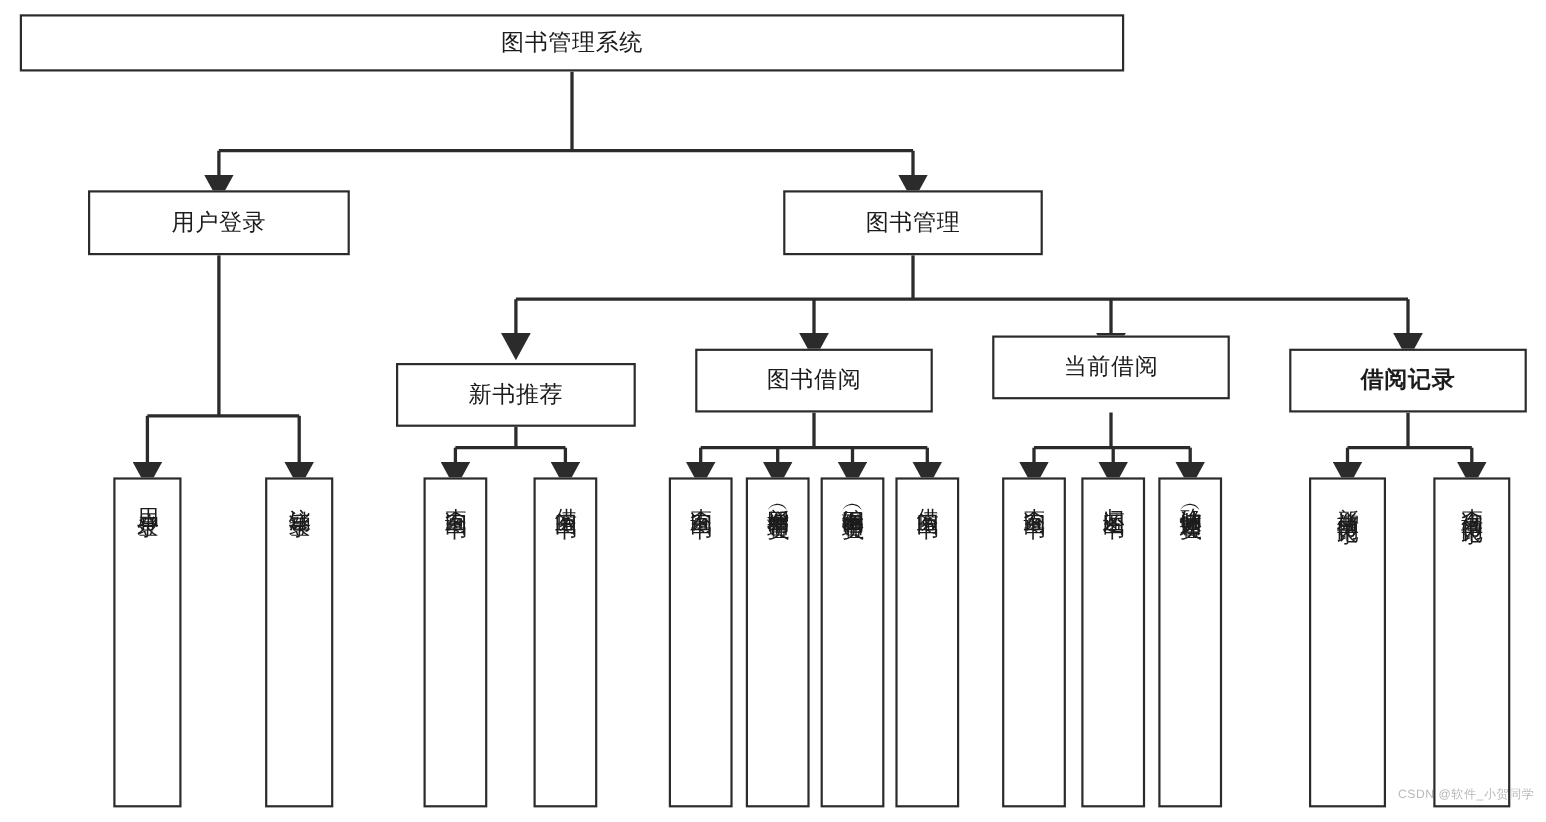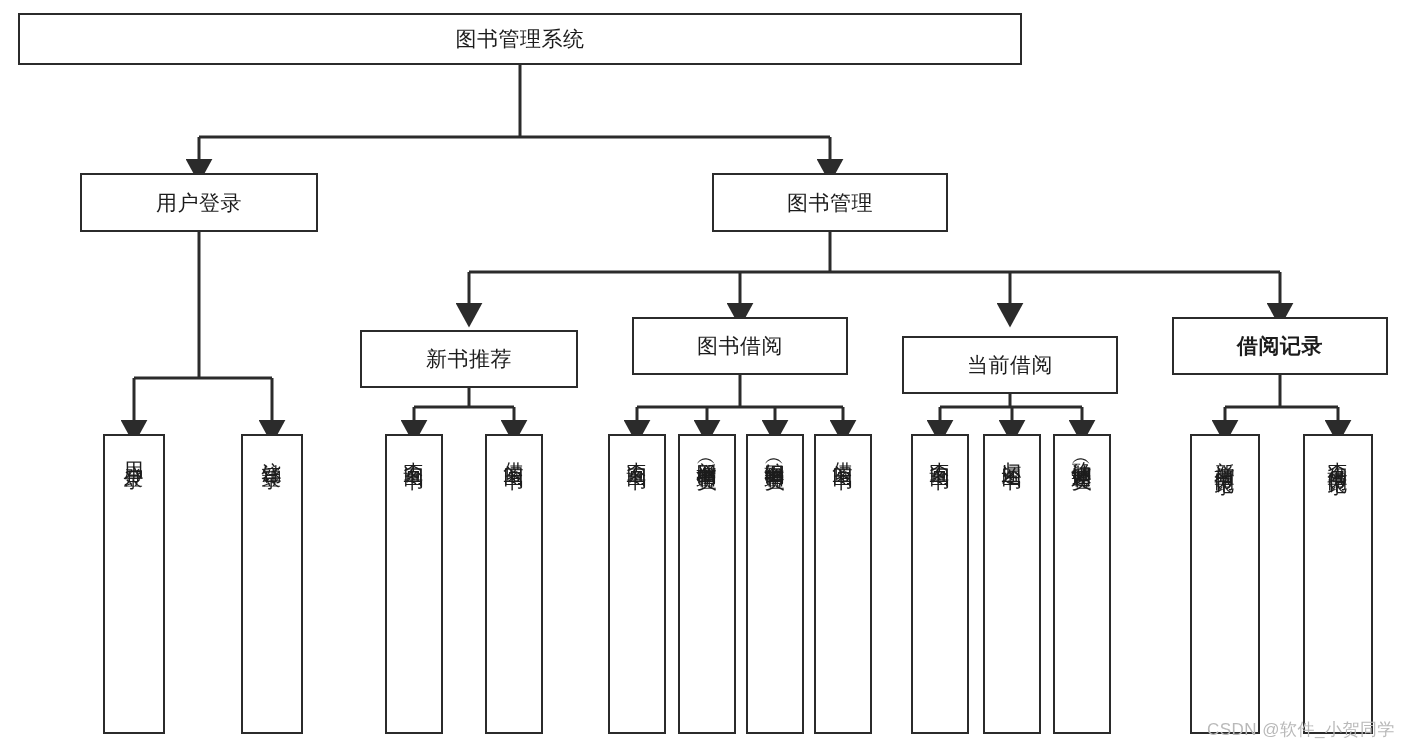--- a/index.html
+++ b/index.html
@@ -59,22 +59,22 @@
     line-height: 1;
     margin-top: 4px;
   }
   .vert.tall-text .node-label {
     font-size: 20px;
     letter-spacing: 1.5px;
   }
   .watermark {
     position: absolute;
     right: 10px;
-    bottom: 6px;
-    font-size: 17px;
+    bottom: 18px;
+    font-size: 11px;
     color: #b9b9b9;
     letter-spacing: 0.5px;
     white-space: nowrap;
     user-select: none;
   }
 </style>
 </head>
 <body>
 
 <div id="canvas">
@@ -131,21 +131,21 @@
       </div>
       <div class="node horiz" style="left: 712px; top: 173px; width: 236px; height: 59px;">
         <span class="node-label">图书管理</span>
       </div>
       <div class="node horiz" style="left: 360px; top: 330px; width: 218px; height: 58px;">
         <span class="node-label">新书推荐</span>
       </div>
       <div class="node horiz" style="left: 632px; top: 317px; width: 216px; height: 58px;">
         <span class="node-label">图书借阅</span>
       </div>
-      <div class="node horiz" style="left: 902px; top: 336px; width: 216px; height: 58px;">
+      <div class="node horiz" style="left: 902px; top: 305px; width: 216px; height: 58px;">
         <span class="node-label">当前借阅</span>
       </div>
       <div class="node horiz" style="left: 1172px; top: 317px; width: 216px; height: 58px; font-weight: bold;">
         <span class="node-label">借阅记录</span>
       </div>
       <div class="node vert" style="left: 103px; top: 434px; width: 62px; height: 300px;">
         <span class="node-label">用户登录</span>
       </div>
       <div class="node vert" style="left: 241px; top: 434px; width: 62px; height: 300px;">
         <span class="node-label">注销登录</span>

